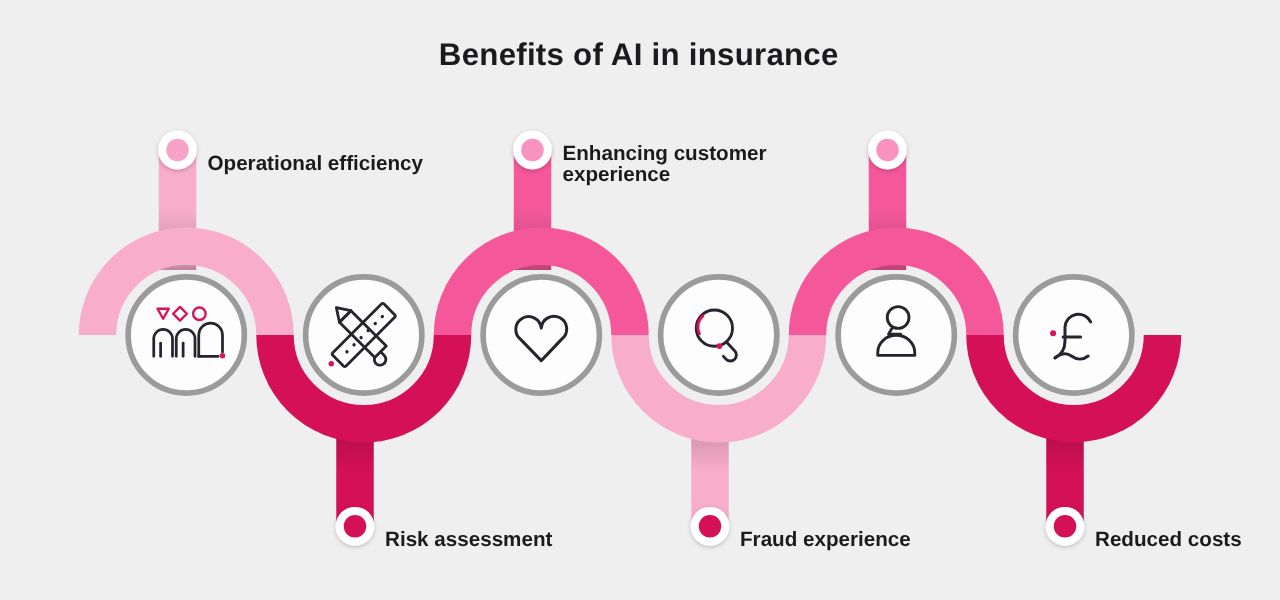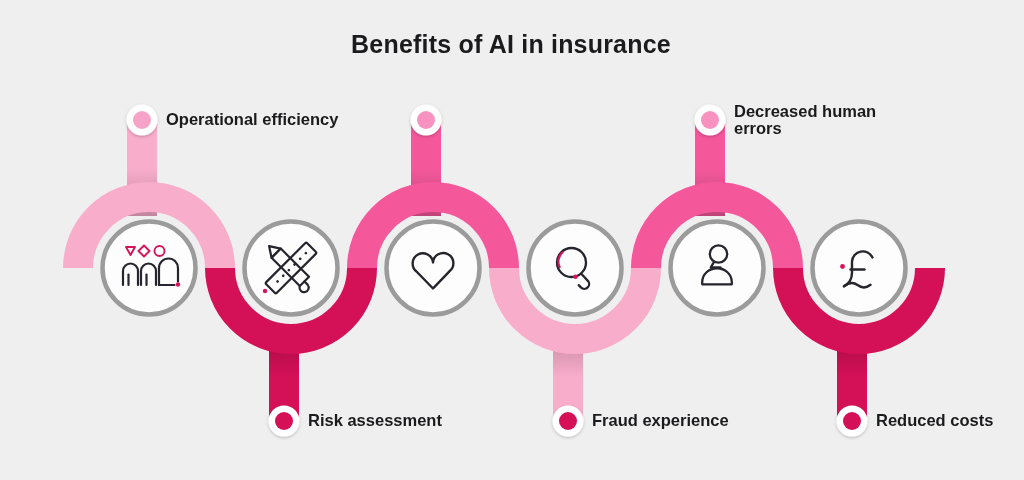--- a/index.html
+++ b/index.html
@@ -11,21 +11,21 @@
   }
   .canvas{position:absolute;inset:0;width:1024px;height:480px;}
   .title{
     position:absolute;left:0;top:30px;width:964px;
     text-align:center;
     font-size:25px;font-weight:800;color:#1b1b1d;
     letter-spacing:.2px;
     margin-left:29px;
   }
   svg.ribbon{position:absolute;left:0;top:0;}
-  .labels{position:absolute;inset:0;pointer-events:none;}
+  .labels{position:absolute;inset:0;pointer-events:none;margin-top:12px;}
   .step-label{
     position:absolute;height:44px;
     display:flex;flex-direction:column;justify-content:center;
     font-size:16.5px;font-weight:700;color:#1b1b1d;line-height:17.5px;
   }
   .step-label div{white-space:nowrap;}
 </style>
 </head>
 <body>
 
@@ -161,24 +161,24 @@
     </g>
    </svg>
     </div>
   <div class="labels" id="labels">
       <div class="step-label" style="left: 166px; top: 98px;">
         <div>Operational efficiency</div>
       </div>
       <div class="step-label" style="left: 308px; top: 399px;">
         <div>Risk assessment</div>
       </div>
+      <div class="step-label" style="left: 450px; top: 98px;">
+        <div>Enhancing customer</div>
+        <div>experience</div>
+      </div>
       <div class="step-label" style="left: 592px; top: 399px;">
         <div>Fraud experience</div>
-      </div>
-      <div class="step-label" style="left: 734px; top: 98px;">
-        <div>Decreased human</div>
-        <div>errors</div>
       </div>
       <div class="step-label" style="left: 876px; top: 399px; align-items: flex-end;">
         <div>Reduced costs</div>
       </div>
     </div>
 </div>
 
 </body></html>

